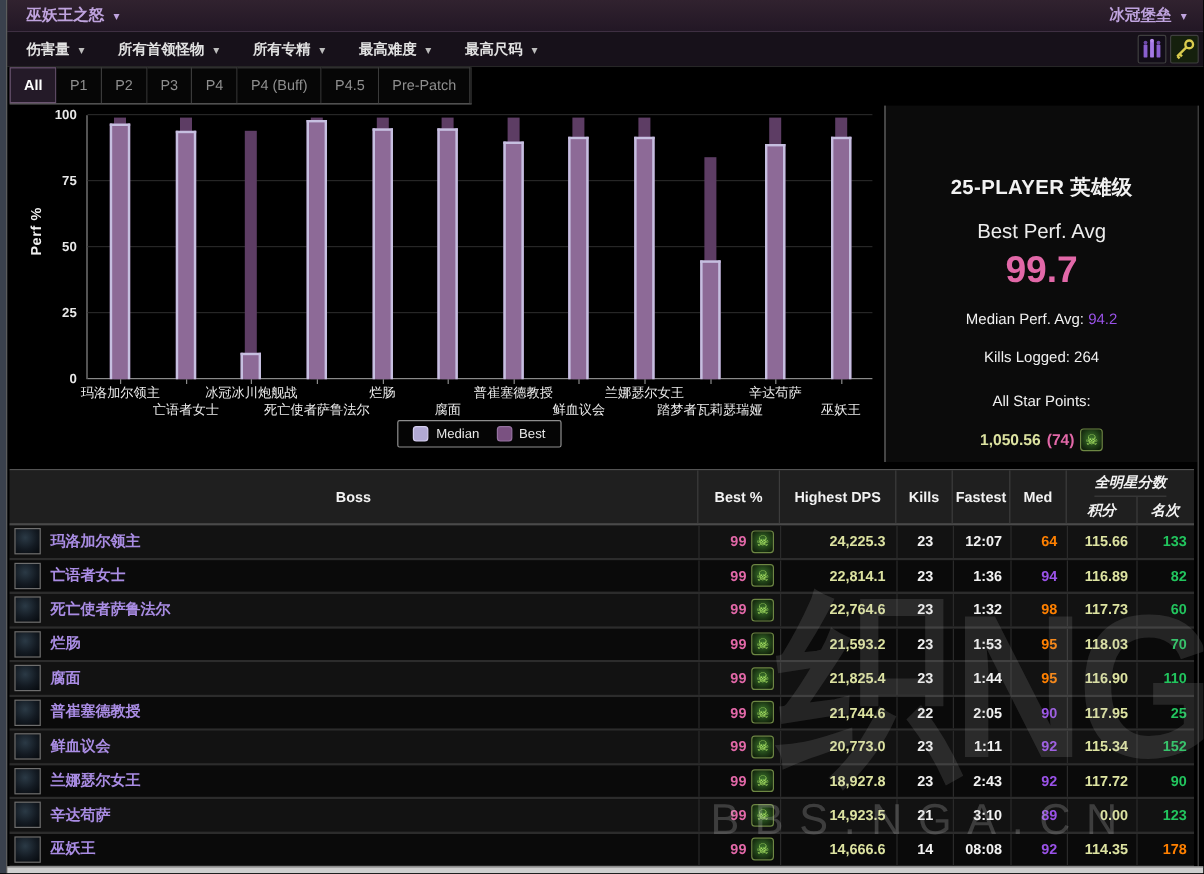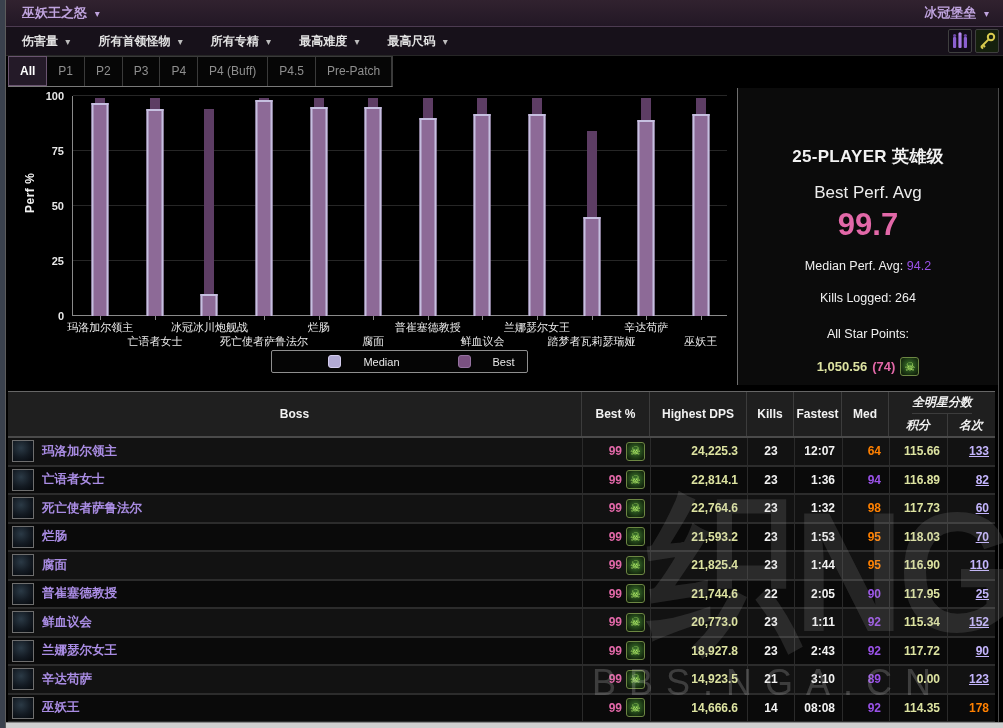--- a/index.html
+++ b/index.html
@@ -43,21 +43,21 @@
   .gridline.zero { background:#8a8a8a; }
   .ytick { position:absolute; right:100%; transform:translateY(-50%); padding-right:9px; color:#e8e8e8; font-size:11px; font-weight:bold; }
   .ylabel { position:absolute; left:24px; top:118px; transform:rotate(-90deg); transform-origin:left center; color:#f0f0f0; font-size:12px; font-weight:bold; letter-spacing:.5px; }
   .bar-group { position:absolute; bottom:0; width:20px; cursor:pointer; }
   .bar-best { position:absolute; bottom:0; left:50%; transform:translateX(-50%); width:10px; background:#5d3d64; }
   .bar-median { position:absolute; bottom:0; left:50%; transform:translateX(-50%); width:17px; background:#8d6a97; border:2px solid #c6bfe0; border-bottom:none; }
   .xtick { position:absolute; bottom:-4px; width:1px; height:4px; background:#8a8a8a; }
   .xlabel { position:absolute; width:150px; text-align:center; color:#ececec; font-size:11px; }
   .legend { position:absolute; left:66px; top:262px; width:655px; display:flex; justify-content:center; }
   .legend-box { display:flex; align-items:center; gap:14px; border:1px solid #8f8f8f; background:#050505; padding:4px 12px; border-radius:2px; }
-  .legend-item { display:flex; align-items:center; gap:22px; color:#e8e8e8; font-size:11px;margin-left:44px; }
+  .legend-item { display:flex; align-items:center; gap:6px; color:#e8e8e8; font-size:11px; }
   .swatch { width:13px; height:13px; border-radius:3px; }
   .swatch.median { background:#b1a9d3; border:1px solid #d4cdee; }
   .swatch.best { background:#7a5181; border:1px solid #9572a0; }
 
   
   .summary-panel { position:absolute; left:737px; top:88px; width:261px; height:297px; background:#0b0b0b;
     border-left:1px solid #6e6e6e; text-align:center; padding-top:57px; }
   .sum-title { color:#f2f2f2; font-size:17px; font-weight:bold; letter-spacing:.3px; }
   .sum-best-label { color:#ededed; font-size:17px; margin-top:15px; }
   .sum-best-value { color:#e268a8; font-size:31px; font-weight:bold; margin-top:4px; }
@@ -93,21 +93,21 @@
     background:radial-gradient(circle at 50% 45%, #3f7a2e 0%, #1d3a15 60%, #0a1406 100%);
     display:flex; align-items:center; justify-content:center; color:#b6f06a; font-size:12px; line-height:1; }
   .td-dps { width:97px; justify-content:flex-end; padding-right:9px; color:#dde3a1; font-weight:bold; }
   .td-kills { width:47px; justify-content:center; color:#f2f2f2; font-weight:bold; }
   .td-fastest { width:48px; justify-content:flex-end; padding-right:7px; color:#f2f2f2; font-weight:bold; }
   .td-med { width:47px; justify-content:flex-end; padding-right:8px; font-weight:bold; }
   .td-points { width:58px; justify-content:flex-end; padding-right:7px; color:#dde3a1; font-weight:bold; }
   .td-rank { width:47px; justify-content:flex-end; padding-right:6px; font-weight:bold; border-right:none; }
   .c-orange { color:#ff8000; }
   .c-purple { color:#9a52e8; }
-  .c-pink { color:#c4b5fd;text-decoration:underline; }
+  .c-pink { color:#22c55e; }
 
   
   .wm-big { position:absolute; left:648px; top:472px; font-size:152px; font-weight:900;
     color:rgba(185,185,185,0.15); letter-spacing:-6px; transform:scaleY(1.12); z-index:6; pointer-events:none; white-space:nowrap; }
   .wm-small { position:absolute; left:592px; top:662px; font-size:36px; letter-spacing:13px;
     color:rgba(200,200,200,0.24); z-index:6; pointer-events:none; white-space:nowrap; }
 </style>
 </head>
 <body>
 

